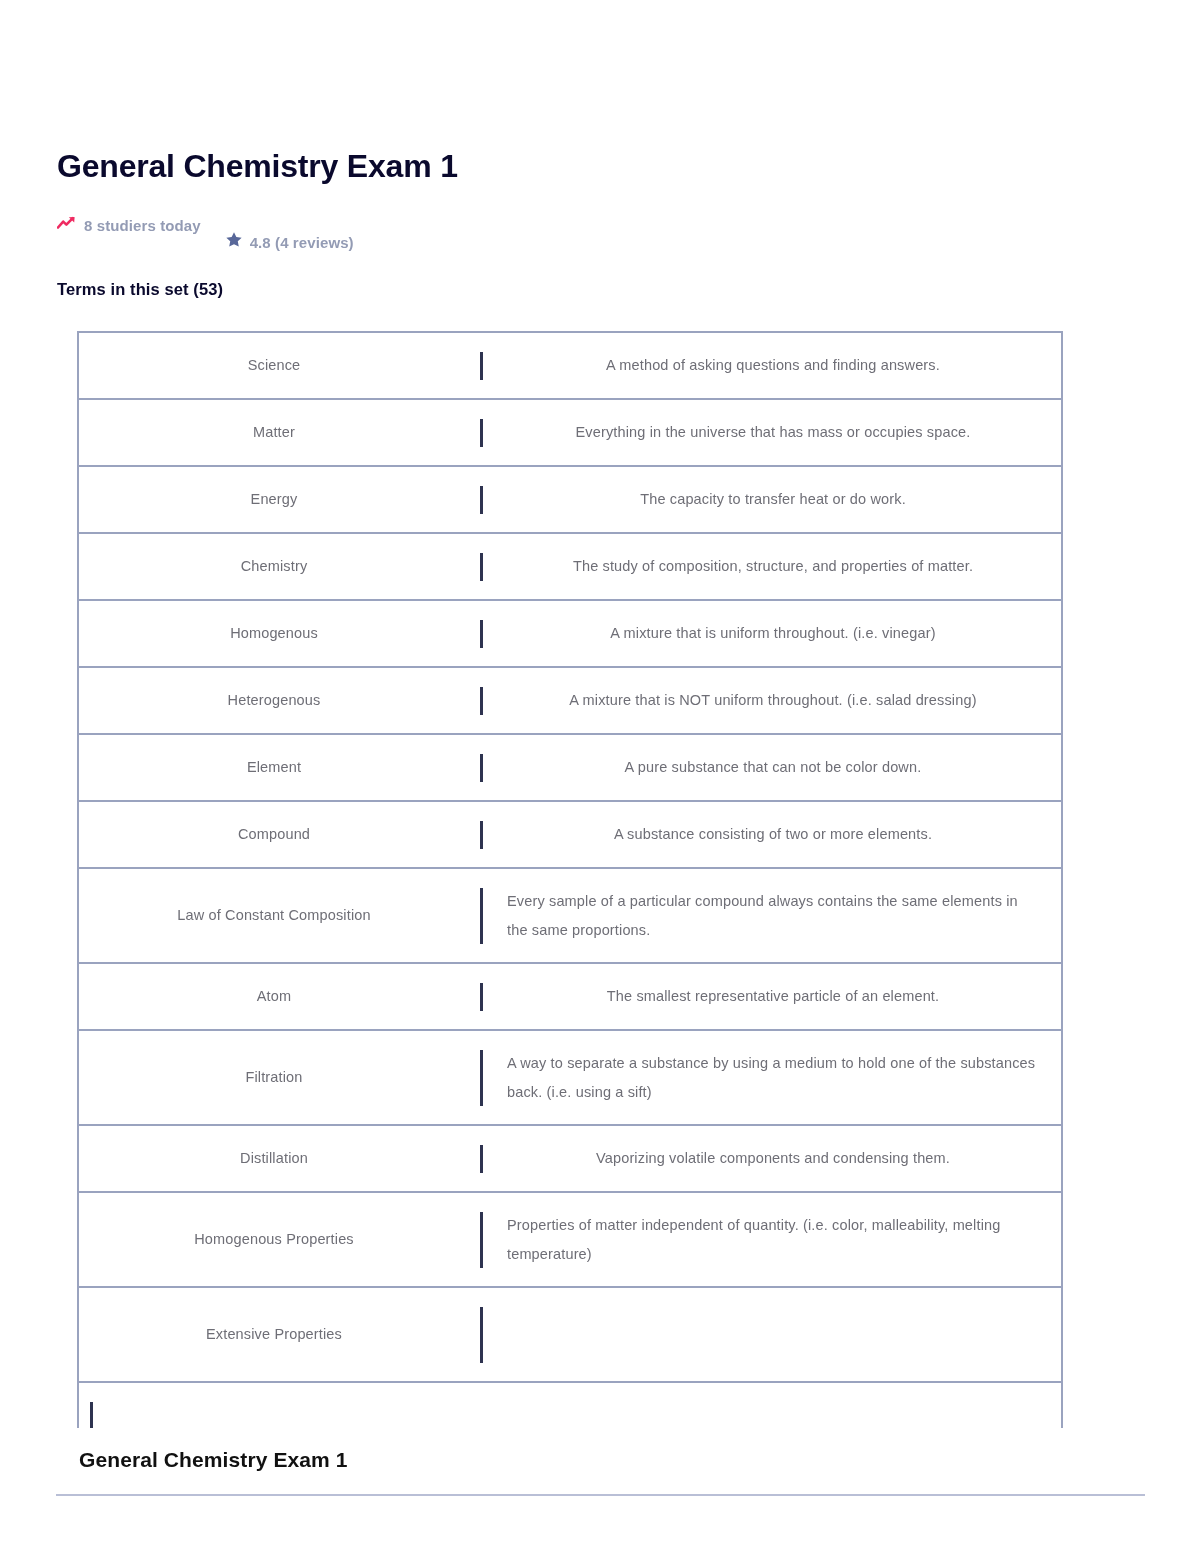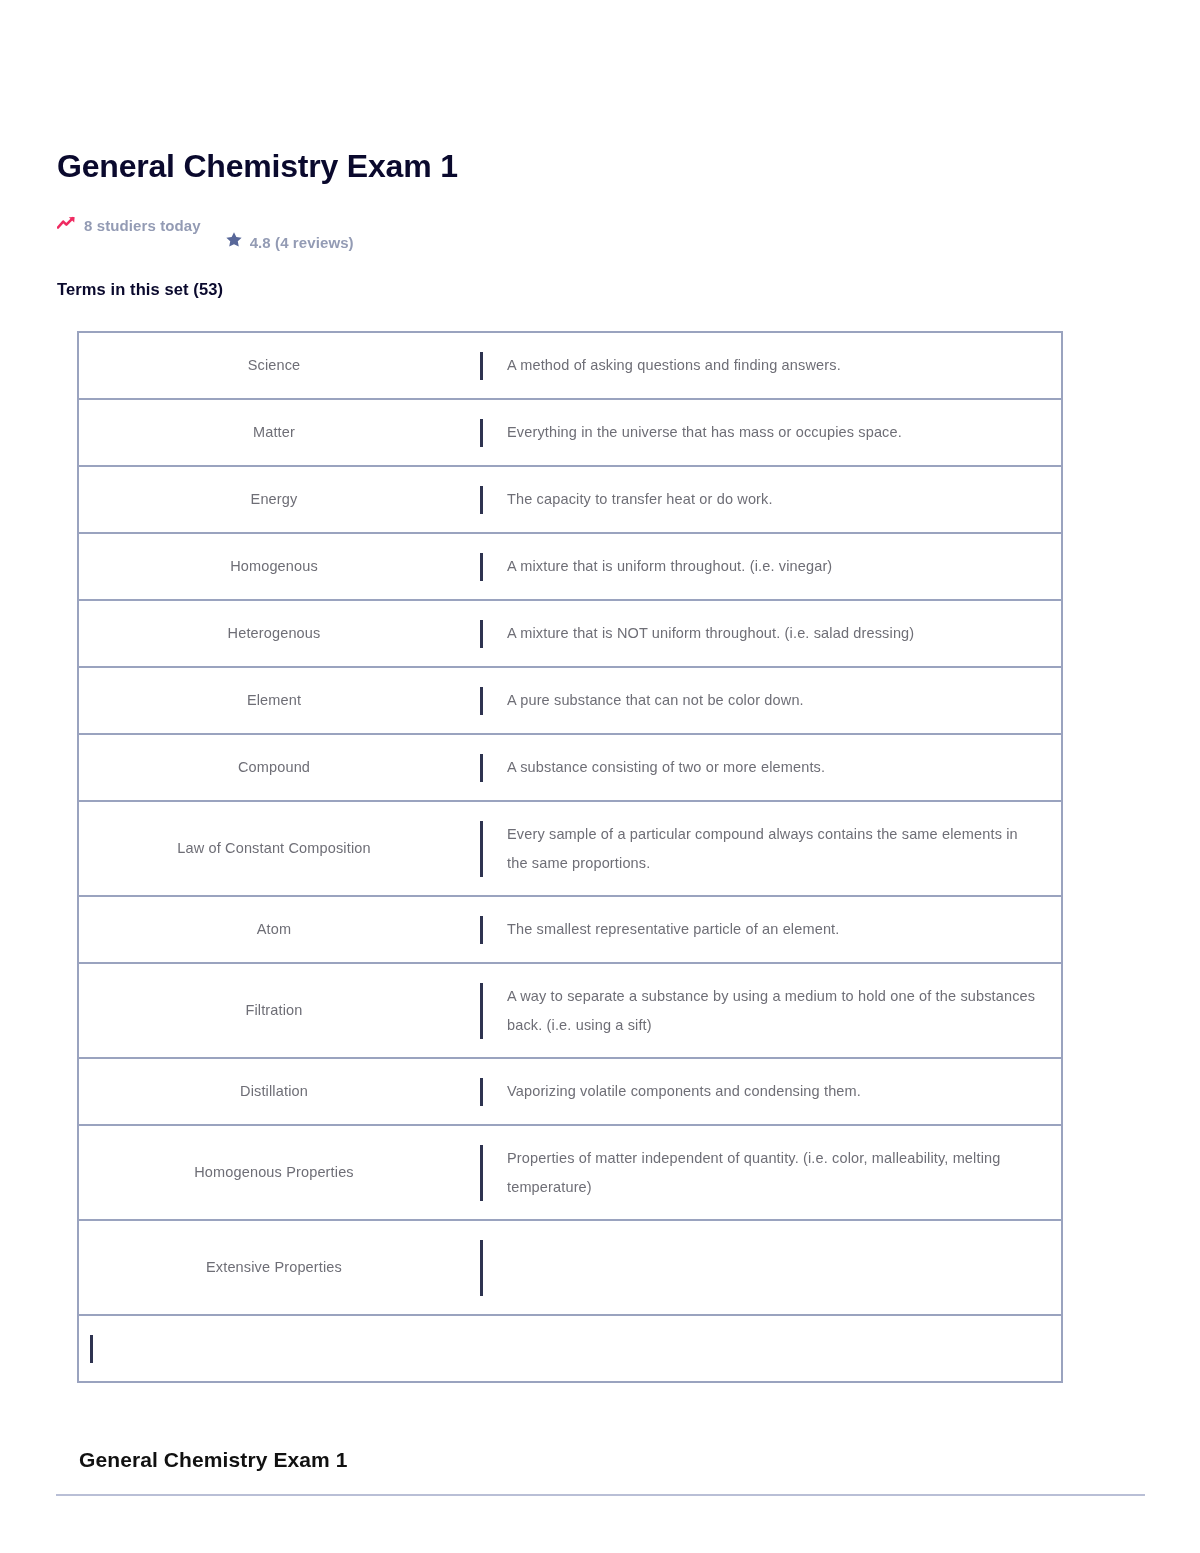--- a/index.html
+++ b/index.html
@@ -122,20 +122,21 @@
     height: 28px;
     border-radius: 0;
   }
   .term-row.tall .divider-bar { height: 56px; }
 
   .def-cell {
     flex: 1 1 auto;
     display: flex;
     align-items: center;
     padding: 10px 22px 10px 14px;
+    justify-content: center;
   }
   .def-cell span {
     font-size: 14.5px;
     color: #6e6e76;
     line-height: 1.95;
     letter-spacing: 0.15px;
   }
 
   
   .footer-overlay {
@@ -227,20 +228,31 @@
         </div>
         <div class="divider-cell">
           <div class="divider-bar"></div>
         </div>
         <div class="def-cell">
           <span>The capacity to transfer heat or do work.</span>
         </div>
       </div>
       <div class="term-row">
         <div class="term-cell">
+          <span>Chemistry</span>
+        </div>
+        <div class="divider-cell">
+          <div class="divider-bar"></div>
+        </div>
+        <div class="def-cell">
+          <span>The study of composition, structure, and properties of matter.</span>
+        </div>
+      </div>
+      <div class="term-row">
+        <div class="term-cell">
           <span>Homogenous</span>
         </div>
         <div class="divider-cell">
           <div class="divider-bar"></div>
         </div>
         <div class="def-cell">
           <span>A mixture that is uniform throughout. (i.e. vinegar)</span>
         </div>
       </div>
       <div class="term-row">

